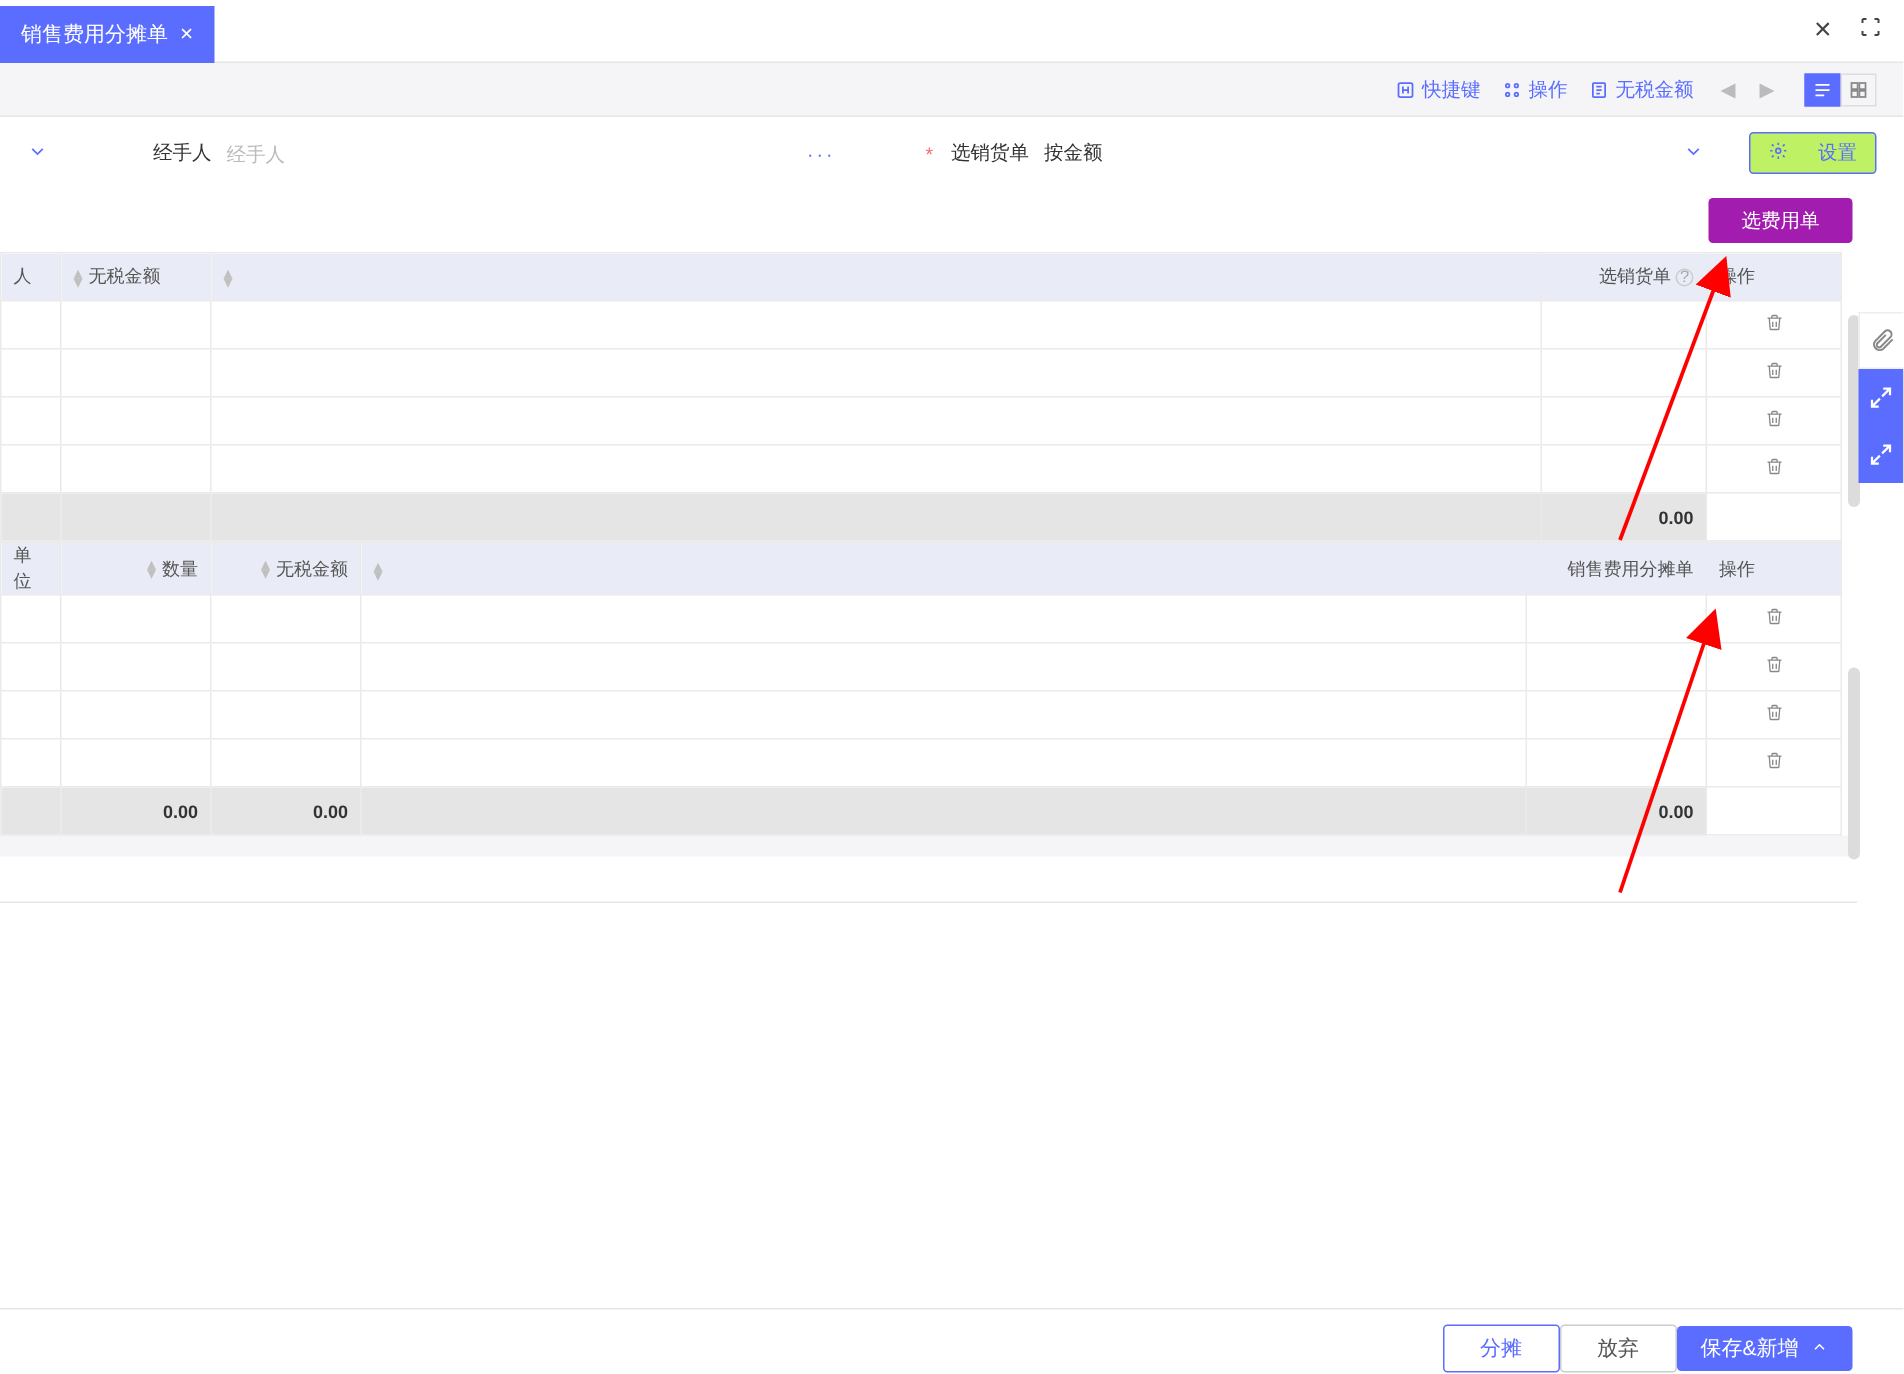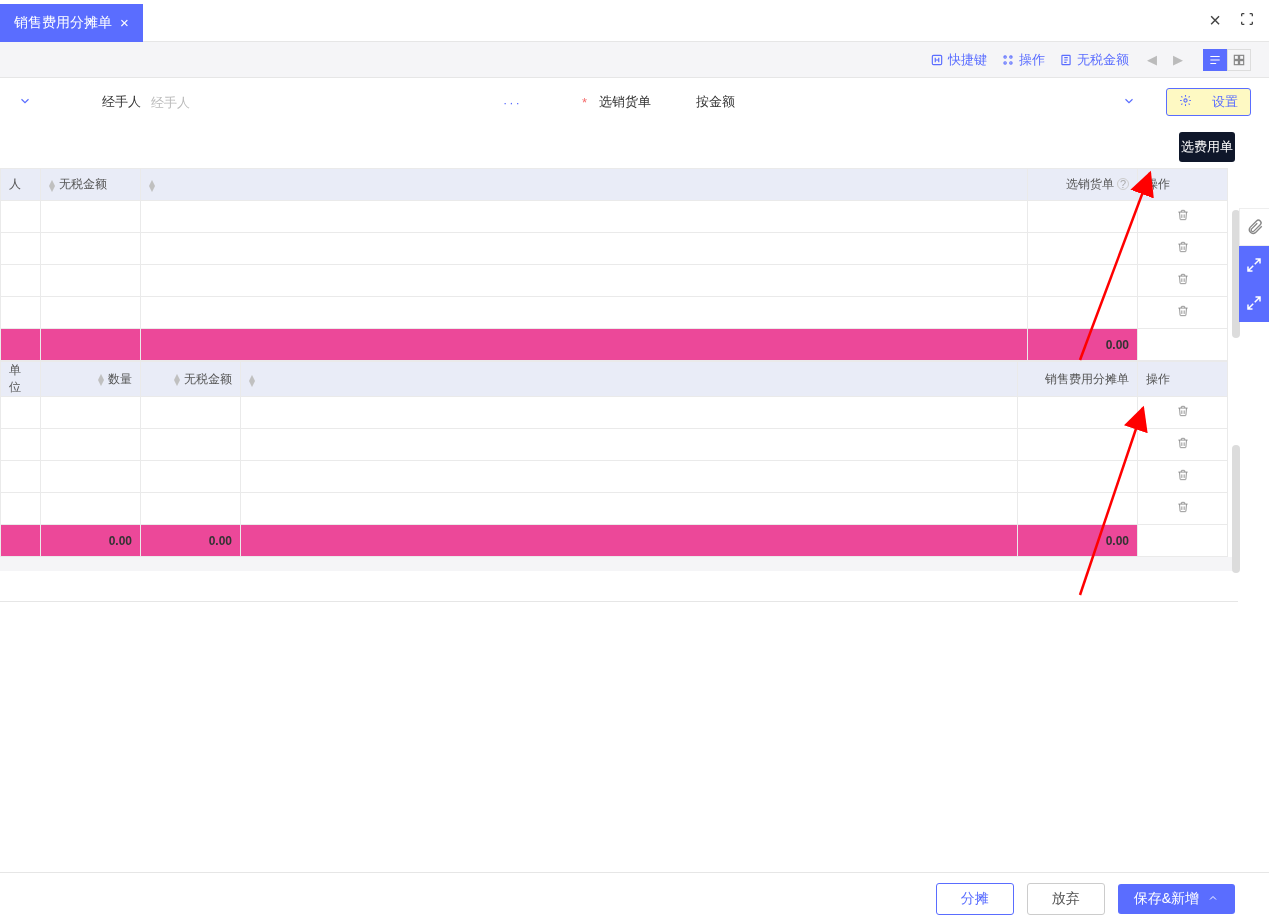--- a/index.html
+++ b/index.html
@@ -93,49 +93,49 @@
   border: none;
   outline: none;
   font-size: 13px;
   color:#333;
   width: 100%;
   background: transparent;
 }
 .form-input input::placeholder { color:#bbb; }
 .more-dots { color:#5a6dff; cursor:pointer; padding: 0 10px; letter-spacing:2px; margin-right: 40px;}
 .req-star { color:#f56c6c; margin-right:2px; }
-.method-group { display:flex; align-items:center; gap:8px; min-width: 440px; margin-left: 35px; }
+.method-group { display:flex; align-items:center; gap:8px; min-width: 440px; }
 .method-select { flex:1; color:#333; }
 .method-chevron { color:#5a6dff; font-size:14px; cursor:pointer; }
 .border-btn {
   border: 1px solid #5a6dff;
   color: #5a6dff;
-  background: #fef9c3;
+  background: #bef264;
   padding: 4px 12px;
   border-radius: 3px;
   cursor: pointer;
   display: flex;
   align-items: center;
   gap: 20px;
   font-size: 13px;
   margin-left: 20px;
 }
 .border-btn .gear { font-size: 13px; }
 
 
 .section-top {
   display:flex;
   justify-content:flex-end;
   padding: 6px 34px 6px 18px;
 }
 .primary-btn {
-  background:#0f172a;
+  background:#a21caf;
   color:#fff;
   border:none;
-  padding: 6px 2px;
+  padding: 6px 22px;
   border-radius:3px;
   font-size:13px;
   cursor:pointer;
 }
 
 
 .table {
   border-collapse: collapse;
   width: 1228px;
   table-layout: fixed;
@@ -158,21 +158,21 @@
 .table th .sort {
   color:#c0c0c0;
   font-size: 12px;
   margin-right: 4px;
   display:inline-flex;
   flex-direction: column;
   line-height: 6px;
   vertical-align: middle;
 }
 .total-row td {
-  background:#ec4899;
+  background:#e5e5e5;
   font-weight: bold;
   text-align: right;
 }
 .table td.action { text-align:center; color:#888; padding:0; }
 .table td.num { text-align:right; }
 .table th.left, .table td.left { text-align:left; }
 .del-icon { cursor:pointer; display:inline-flex; }
 .del-icon svg { width:14px; height:14px; stroke:#888; }
 
 .table-scroll-wrap { position:relative; width: 1228px; border-right: none; }
@@ -209,21 +209,21 @@
 .footer {
   position:absolute;
   bottom:0;
   left:0;
   right:0;
   border-top:1px solid #e6e6e6;
   background:#fff;
   display:flex;
   justify-content:flex-end;
   align-items:center;
-  gap:13px;
+  gap:0;
   padding: 8px 34px 0 18px;
   height: 44px;
 }
 .footer .ghost-btn {
   border:1px solid #5a6dff;
   color:#5a6dff;
   background:#fff;
   padding:6px 24px;
   border-radius:3px;
   cursor:pointer;

